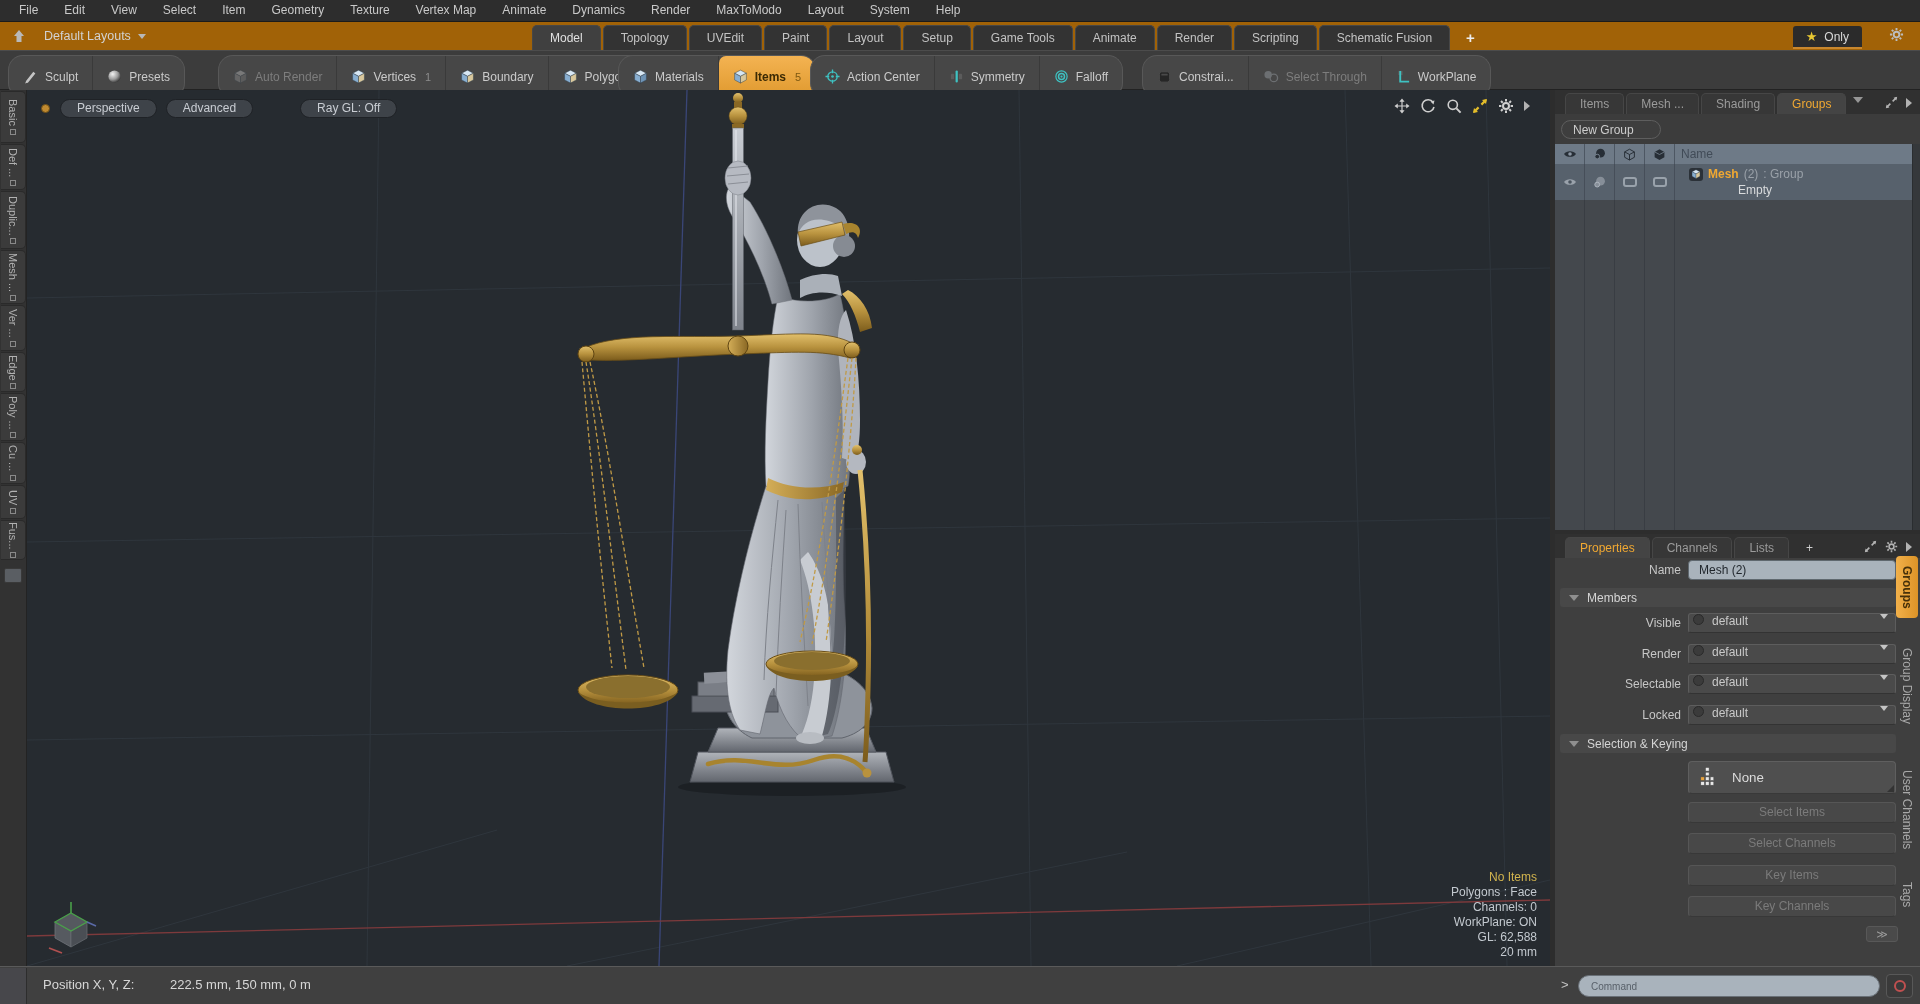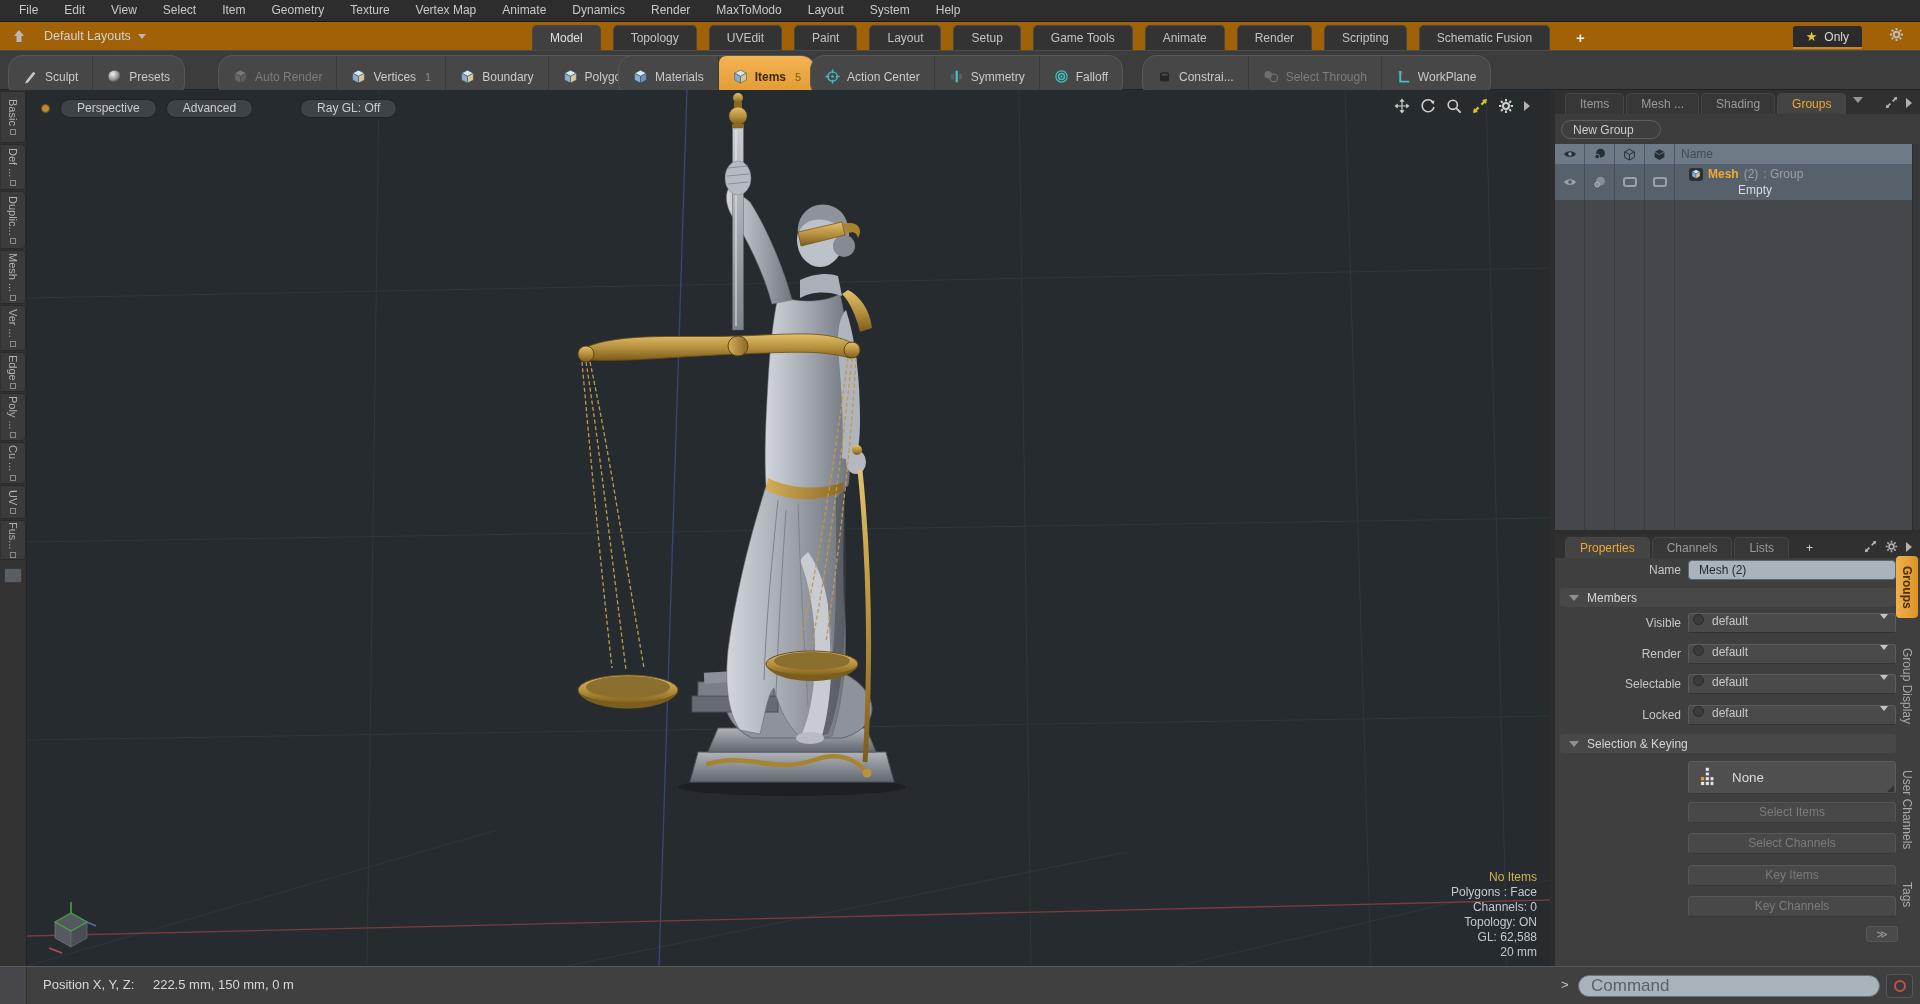--- a/index.html
+++ b/index.html
@@ -11,21 +11,21 @@
 
 #menu-bar{left:0;top:0;width:1920px;height:22px;background:#2d2d2d;border-bottom:1px solid #1b1b1b;
   display:flex;align-items:center;padding-left:6px}
 .menu-item{padding:0 13px;line-height:21px;color:#c9c9c9}
 
 
 #layout-bar{left:0;top:22px;width:1920px;height:28px;background:#a16207}
 #raise-icon{position:absolute;left:12px;top:7px}
 #layout-switcher{position:absolute;left:44px;top:7px;display:flex;align-items:center;gap:7px;color:#d2d2d2;font-size:12.5px}
 .caret-down{width:0;height:0;border-left:4px solid transparent;border-right:4px solid transparent;border-top:5px solid #b8b8b8}
-#layout-tabs{position:absolute;left:532px;bottom:0;display:flex;align-items:flex-end;gap:12px}
+#layout-tabs{position:absolute;left:532px;bottom:0;display:flex;align-items:flex-end;gap:2px}
 .ltab{height:25px;line-height:24px;padding:0 17px;background:#333;border:1px solid #474747;border-bottom:none;
   border-radius:5px 5px 0 0;color:#c3c3c3;white-space:nowrap}
 .ltab.active{background:#404040;color:#e0e0e0}
 .ltab.plus{padding:0 13px;color:#ececec;font-size:15px;font-weight:bold;background:transparent;border-color:transparent}
 #only-btn{position:absolute;right:58px;top:4px;height:23px;display:flex;align-items:center;gap:7px;padding:0 13px;
   background:#2b2b2b;border-bottom:2px solid #c8872e;border-radius:3px 3px 0 0;color:#d8d8d8}
 .star{color:#e8c832;font-size:13px;line-height:1}
 #layout-gear{position:absolute;right:16px;top:5px}
 
 
@@ -122,24 +122,24 @@
 
 #edge-tabs{left:1896px;top:556px;width:23px;height:380px}
 .etab{position:absolute;left:0;width:22px;writing-mode:vertical-rl;display:flex;align-items:center;justify-content:center;
   font-size:12px;color:#a9a9a9;white-space:nowrap}
 .etab.active{background:linear-gradient(90deg,#f2b04a,#dc9327);color:#46300a;border-radius:4px;font-weight:bold}
 
 
 #status-bar{left:0;top:966px;width:1920px;height:38px;background:#404040;border-top:1px solid #5a5a5a}
 #sb-corner{position:absolute;left:0;top:1px;width:27px;height:36px;background:#47474b;border-right:1px solid #2d2d2d}
 #sb-pos{position:absolute;left:43px;top:0;line-height:36px;color:#d7d7d7;font-size:13px}
-#sb-pos .val{margin-left:15px}
+#sb-pos .val{margin-left:32px}
 #sb-prompt{position:absolute;left:1561px;top:0;line-height:36px;color:#c4c4c4;font-size:13px}
 #command-input{position:absolute;left:1578px;top:8px;width:302px;height:22px;border-radius:11px;background:#a9b3bc;
-  border:1px solid #697077;color:#2e343a;padding:0 12px;font-size:17px;font-family:"Liberation Sans",sans-serif}
+  border:1px solid #697077;color:#2e343a;padding:0 12px;font-size:10px;font-family:"Liberation Sans",sans-serif}
 #command-input::placeholder{color:#59616a;opacity:1}
 #record-btn{position:absolute;left:1886px;top:7px;width:27px;height:24px;background:#3a3a3a;border:1px solid #585858;
   border-radius:4px;display:flex;align-items:center;justify-content:center}
 #record-btn .ring{width:12px;height:12px;border-radius:50%;border:2.5px solid #c05050}
 </style>
 </head>
 <body>
 
 <div id="app">
 
@@ -494,21 +494,21 @@
             <path d="M8 1v2.4M8 12.6V15M1 8h2.4M12.6 8H15M3 3l1.7 1.7M11.3 11.3L13 13M13 3l-1.7 1.7M4.7 11.3L3 13"></path>
           </g>
         </svg>
       <span class="tri-right"></span>
     </div>
 
     <div id="vp-stats">
       <div class="warn">No Items</div>
       <div>Polygons : Face</div>
       <div>Channels: 0</div>
-      <div>Topology: ON</div>
+      <div>WorkPlane: ON</div>
       <div>GL: 62,588</div>
       <div>20 mm</div>
     </div>
 
     <svg id="gizmo" width="54" height="58" viewBox="0 0 54 58">
       <path d="M10,40 L10,24 L26,33 L26,49 Z" fill="#565a60" stroke="#70747a" stroke-width=".8"></path>
       <path d="M42,40 L42,24 L26,33 L26,49 Z" fill="#4a4e54" stroke="#65696f" stroke-width=".8"></path>
       <path d="M10,24 L26,15 L42,24 L26,33 Z" fill="#55595f" stroke="#4aa04a" stroke-width="1.4"></path>
       <line x1="26" y1="15" x2="26" y2="4" stroke="#4aa04a" stroke-width="1.6"></line>
       <line x1="4" y1="50" x2="17" y2="55" stroke="#b05050" stroke-width="1.8"></line>

